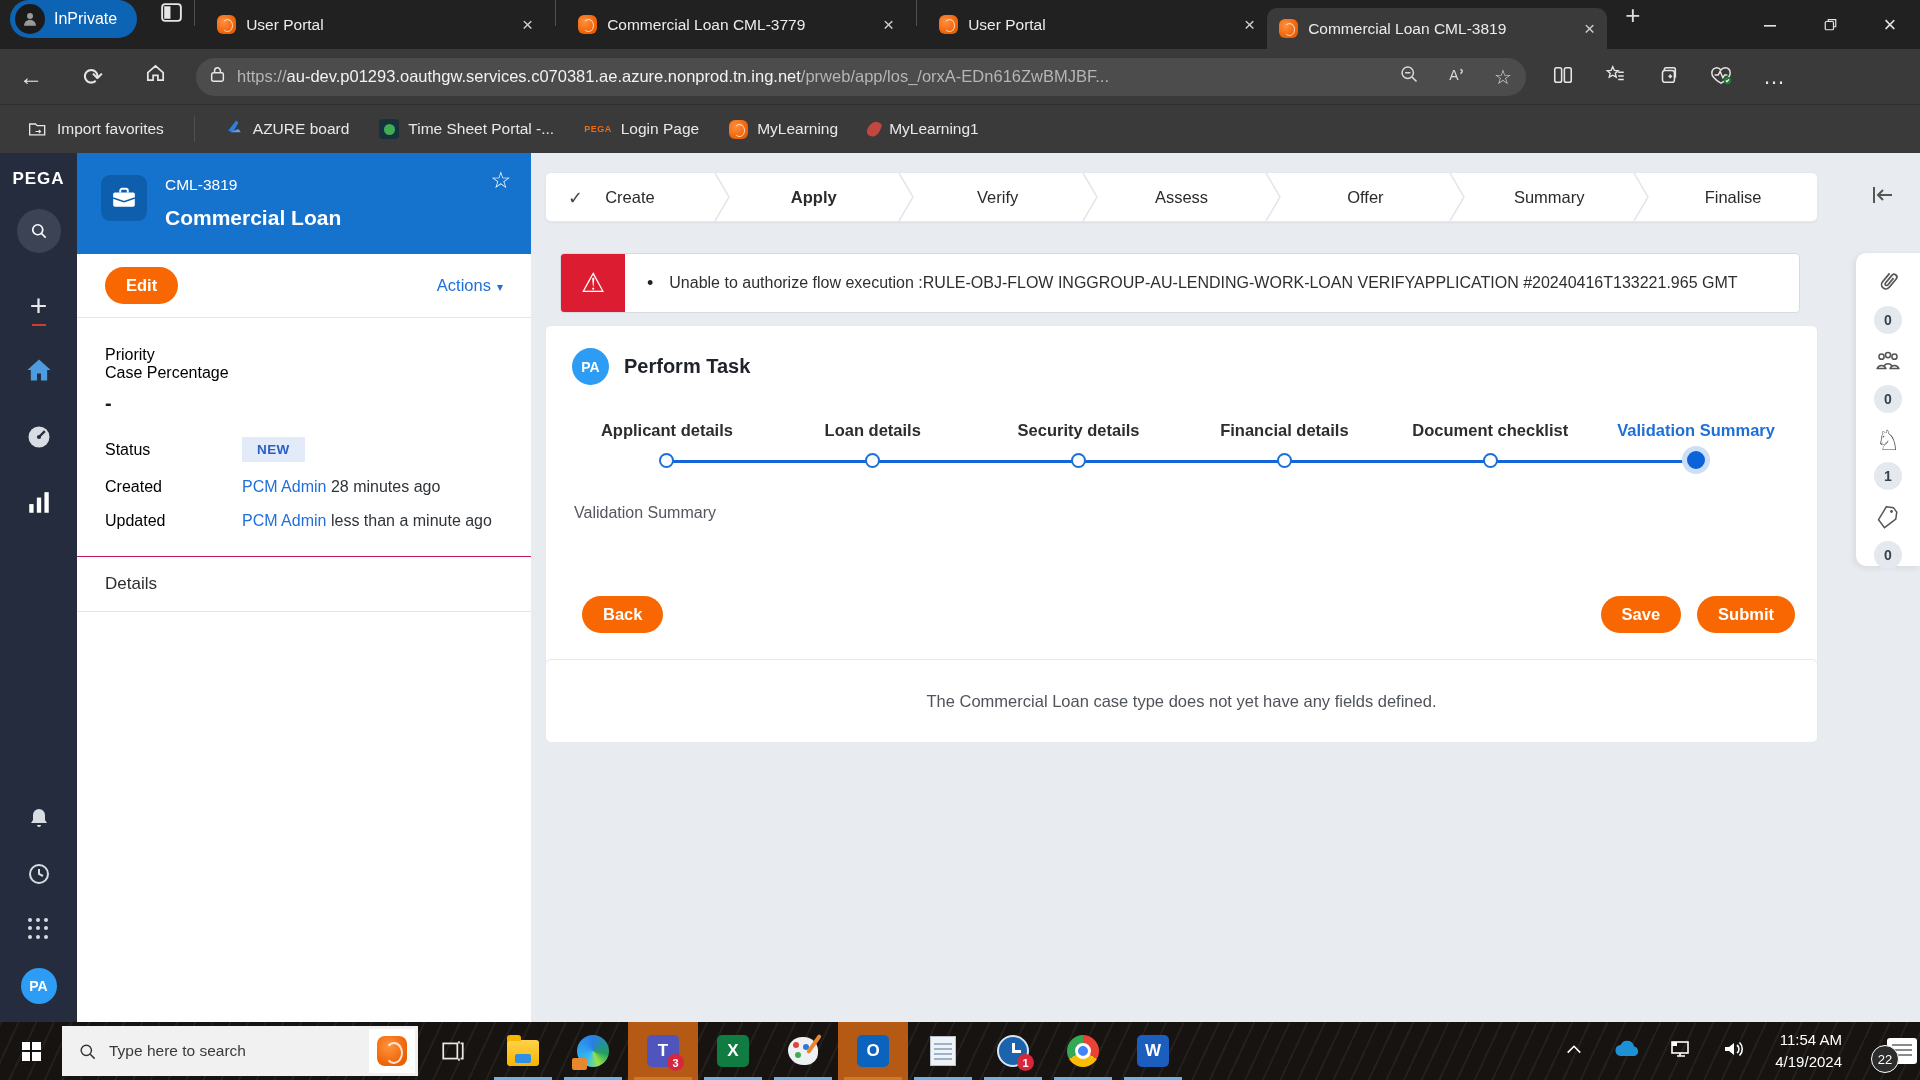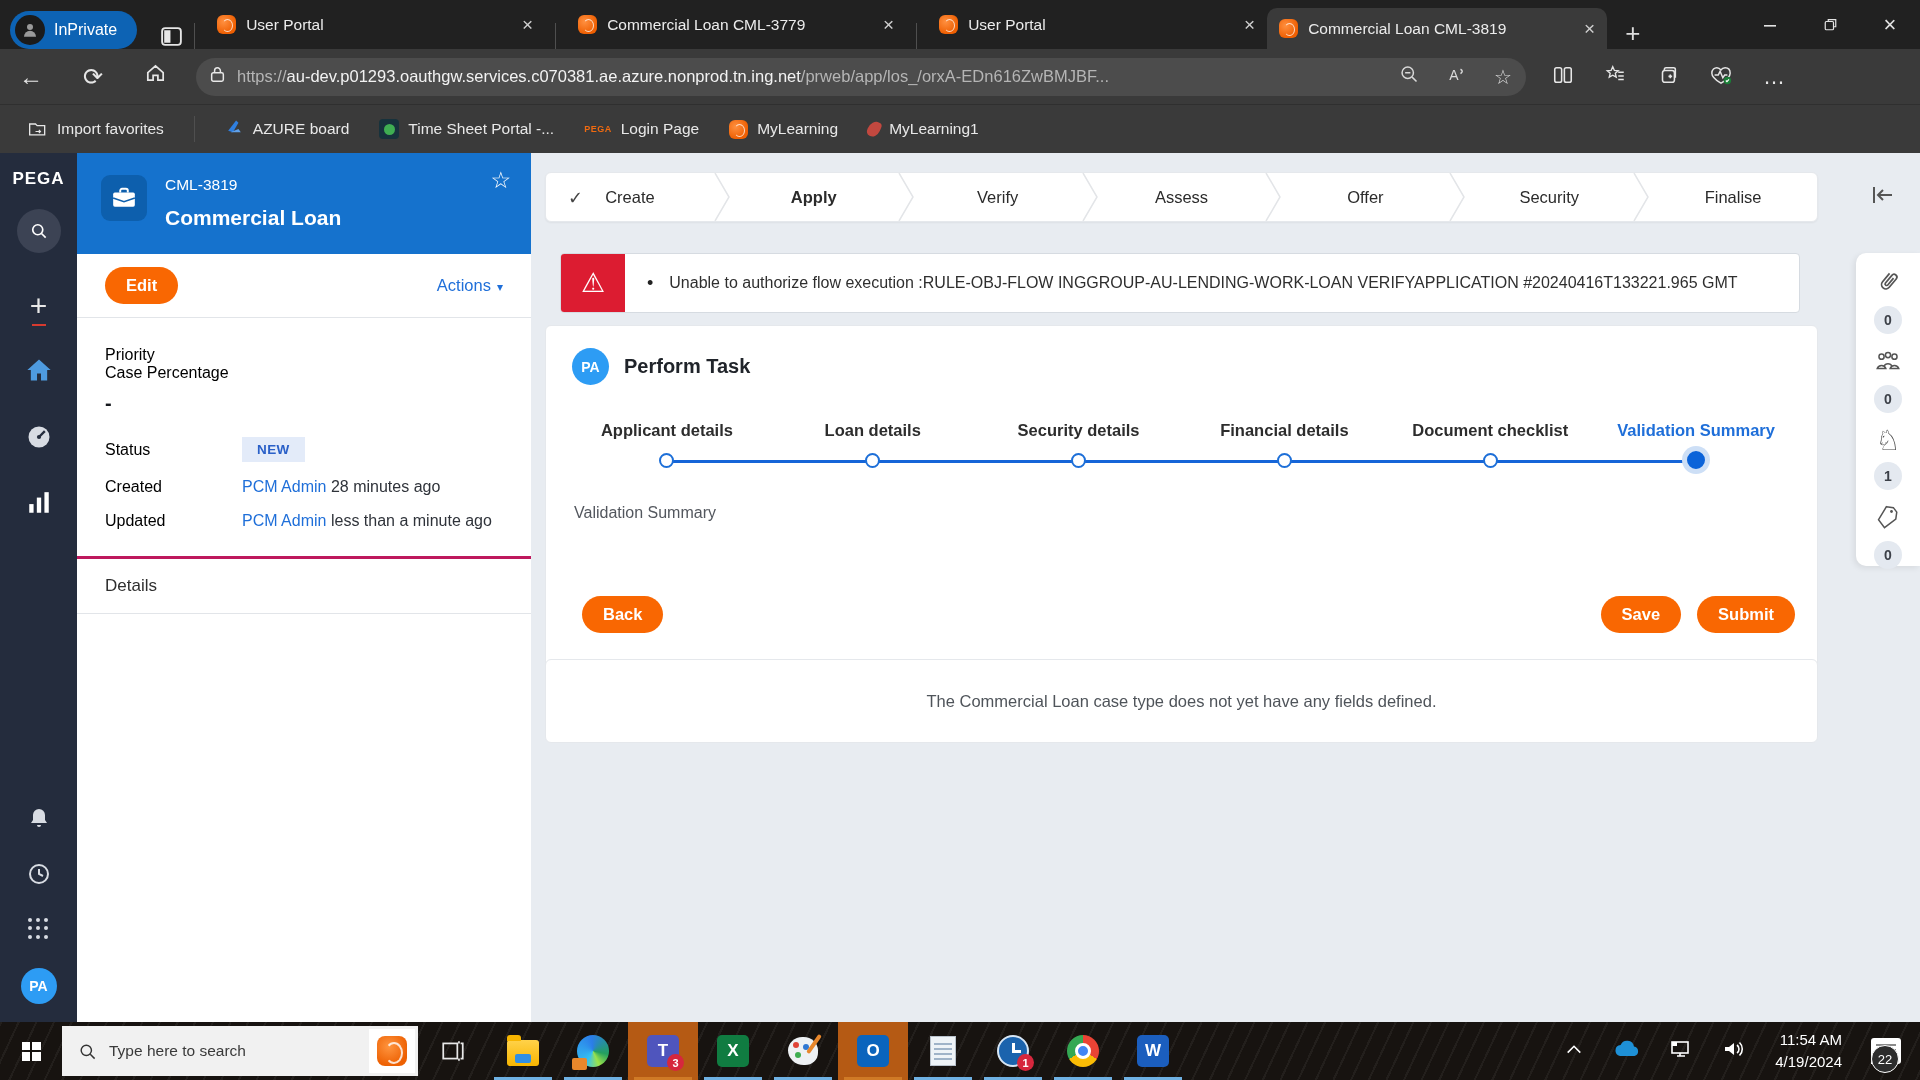--- a/index.html
+++ b/index.html
@@ -2,21 +2,21 @@
 <html><head>
 <meta charset="utf-8">
 <style>
   * { margin:0; padding:0; box-sizing:border-box; }
   html,body { width:1920px; height:1080px; overflow:hidden; background:#000;
     font-family:"Liberation Sans", sans-serif; }
   #frame { position:relative; width:1920px; height:1080px; }
 
   
   .tabbar { position:absolute; left:0; top:0; width:100%; height:49px; background:#212121;
-    display:flex; align-items:flex-end; }
+    display:flex; align-items:flex-start; }
   .inprivate { margin-left:10px; height:38px; border-radius:19px; background:#0d63b4;
     display:flex; align-items:center; gap:9px; padding:0 20px 0 5px; }
   .inprivate .avatar { width:30px; height:30px; border-radius:50%; background:#1b1b1b;
     display:flex; align-items:center; justify-content:center; }
   .inprivate .lbl { color:#fff; font-size:16px; }
   .tablist-btn { margin-left:22px; display:flex; align-items:center; }
   .vsep { width:1px; height:26px; background:#4f4f4f; margin:0 10px; }
   .tab { width:340px; height:49px; display:flex; align-items:center; gap:10px; padding:0 12px;
     color:#ececec; font-size:15.5px; position:relative; }
   .tab.active { background:#3a3a3a; height:41px; margin-top:8px; border-radius:10px 10px 0 0; }
@@ -84,21 +84,21 @@
   .fields { padding:28px 28px 0 28px; }
   .flabel { color:#000000; font-size:16px; }
   .fval-big { color:#15181d; font-size:24px; font-weight:600; margin:4px 0 22px; }
   .fval-dash { color:#15181d; font-size:20px; font-weight:600; margin:10px 0 22px; }
   .frow { display:flex; align-items:center; margin-bottom:16px; }
   .frow .flabel { width:137px; flex:0 0 auto; }
   .badge-new { background:#e3ebf9; color:#2a60c8; font-size:13.5px; font-weight:bold;
     padding:5px 15px; letter-spacing:.4px; }
   .link { color:#1f6fd9; }
   .fvaltext { color:#2f333a; font-size:16px; }
-  .sections { margin-top:26px; border-top:3px solid #be185d; }
+  .sections { margin-top:26px; border-top:1px solid #be185d; }
   .secrow { height:55px; display:flex; align-items:center; padding-left:28px;
     border-bottom:1px solid #e2e5e9; color:#2f2f2f; font-size:17px; }
 
   .main { position:absolute; left:531px; top:0; right:0; height:100%; }
   .collapse { position:absolute; right:24px; top:30px; }
 
   .card { background:#fff; border:1px solid #e5e8ec; border-radius:6px; position:absolute; }
   .stepper { left:14px; top:19px; width:1273px; height:50px; display:flex; align-items:stretch;
     box-shadow:0 1px 2px rgba(0,0,0,.05); }
   .stage { flex:1; display:flex; align-items:center; justify-content:center;
@@ -191,21 +191,21 @@
   .paintic:after { content:""; position:absolute; right:2px; top:-4px; width:4px; height:22px;
     background:#e8872b; transform:rotate(35deg); border-radius:2px; }
   .folderic { width:32px; height:26px; position:relative; background:linear-gradient(#ffd24a,#f7b500);
     border-radius:3px; margin-top:4px; }
   .folderic:before { content:""; position:absolute; left:0; top:-5px; width:14px; height:6px;
     background:#f7b500; border-radius:3px 3px 0 0; }
   .folderic:after { content:""; position:absolute; left:8px; bottom:3px; width:16px; height:9px; background:#2f8fe5;
     border-radius:2px; }
   .tray { margin-left:auto; display:flex; align-items:center; gap:29px; padding-right:3px; }
   .clocktext { color:#fff; font-size:15px; text-align:right; line-height:1.45; }
-  .notif { position:relative; width:46px; height:40px; display:flex; align-items:center; }
+  .notif { position:relative; width:46px; height:40px; display:flex; align-items:center; justify-content:flex-end; }
   .notifsq { width:30px; height:26px; background:#fff; border-radius:3px 3px 3px 0; position:relative; }
   .notifsq:before { content:""; position:absolute; left:5px; top:6px; right:5px; height:2px; background:#8a8a8a;
     box-shadow:0 5px 0 #8a8a8a, 0 10px 0 #8a8a8a; }
   .notifbadge { position:absolute; left:0; bottom:-2px; width:28px; height:28px; border-radius:50%;
     background:#2d2d2d; border:1.5px solid #fff; color:#fff; font-size:13px;
     display:flex; align-items:center; justify-content:center; }
 </style>
 </head>
 <body>
 
@@ -506,21 +506,21 @@
             <svg width="16" height="48">
               <path d="M1 0 L15 24 L1 48" stroke="#e3e5e8" fill="none" stroke-width="1.5"></path>
             </svg>
           </span>
         <div class="stage">Offer</div>
         <span class="chev">
             <svg width="16" height="48">
               <path d="M1 0 L15 24 L1 48" stroke="#e3e5e8" fill="none" stroke-width="1.5"></path>
             </svg>
           </span>
-        <div class="stage">Security</div>
+        <div class="stage">Summary</div>
         <span class="chev">
             <svg width="16" height="48">
               <path d="M1 0 L15 24 L1 48" stroke="#e3e5e8" fill="none" stroke-width="1.5"></path>
             </svg>
           </span>
         <div class="stage">Finalise</div>
       </div>
 
       <div class="card errorcard">
         <span class="errblock">⚠</span>

